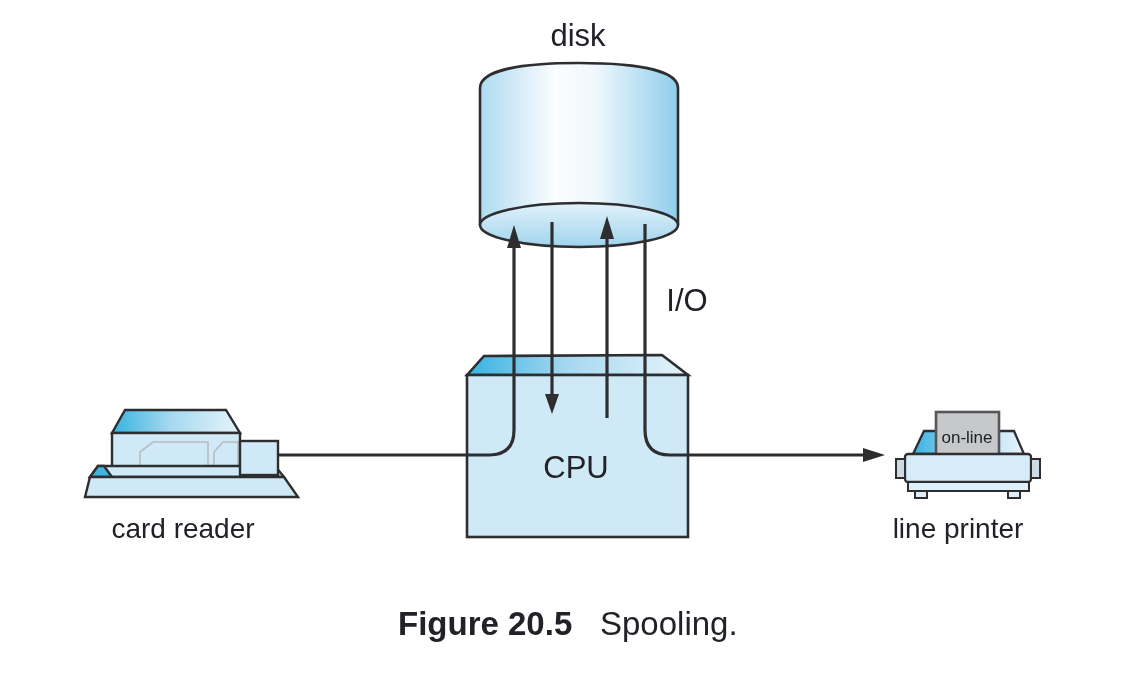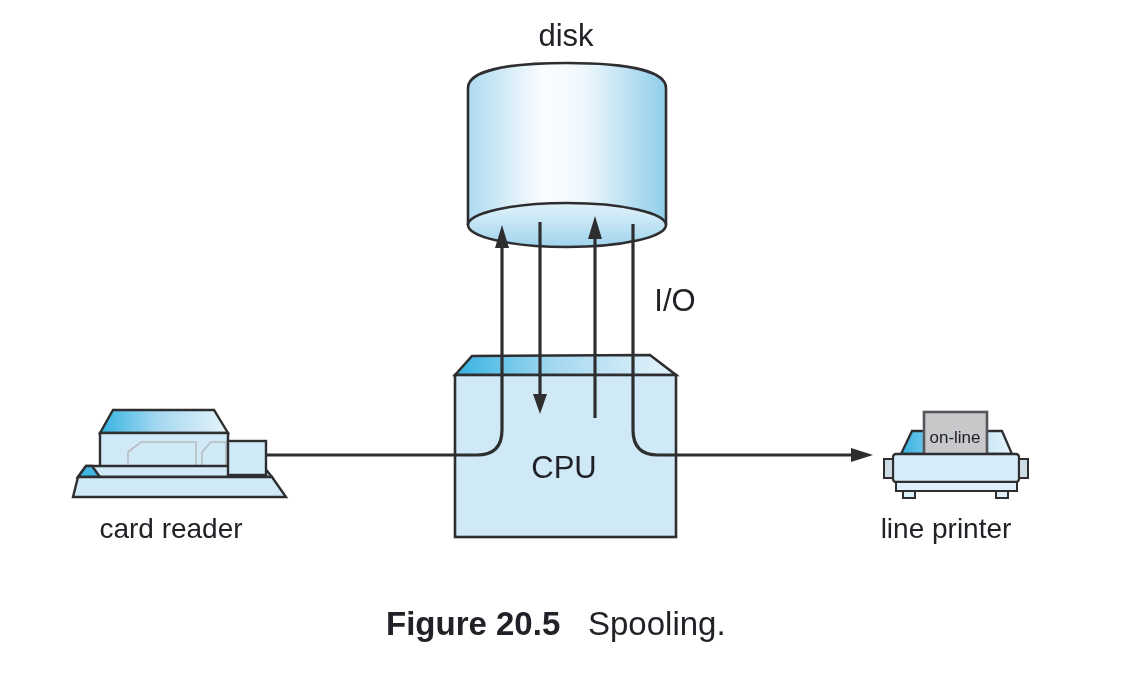--- a/index.html
+++ b/index.html
@@ -3,20 +3,21 @@
 <meta charset="utf-8">
 <style>
   html, body { margin: 0; padding: 0; background: #ffffff; }
   .page {
     position: relative;
     width: 1077px;
     height: 680px;
     background: #ffffff;
     overflow: hidden;
     font-family: "Liberation Sans", sans-serif;
+    padding-left: 12px;
   }
   svg text {
     font-family: "Liberation Sans", sans-serif;
     fill: #202227;
   }
   .lbl-big   { font-size: 31px; }
   .lbl-dev   { font-size: 28px; }
   .lbl-paper { font-size: 17px; }
   .cap-bold  { font-size: 33px; font-weight: bold; }
   .cap-reg   { font-size: 33px; }

